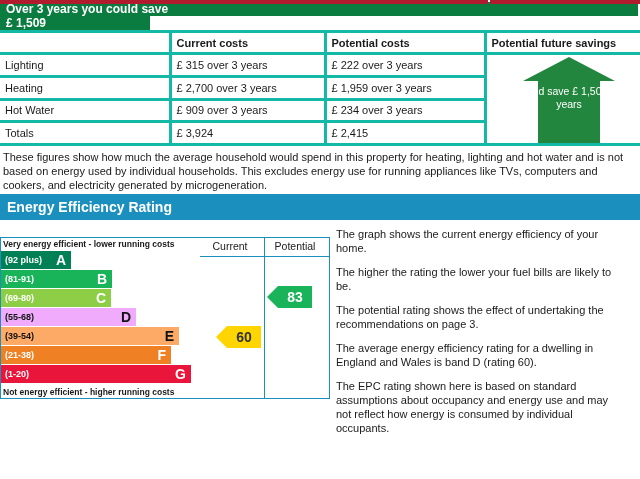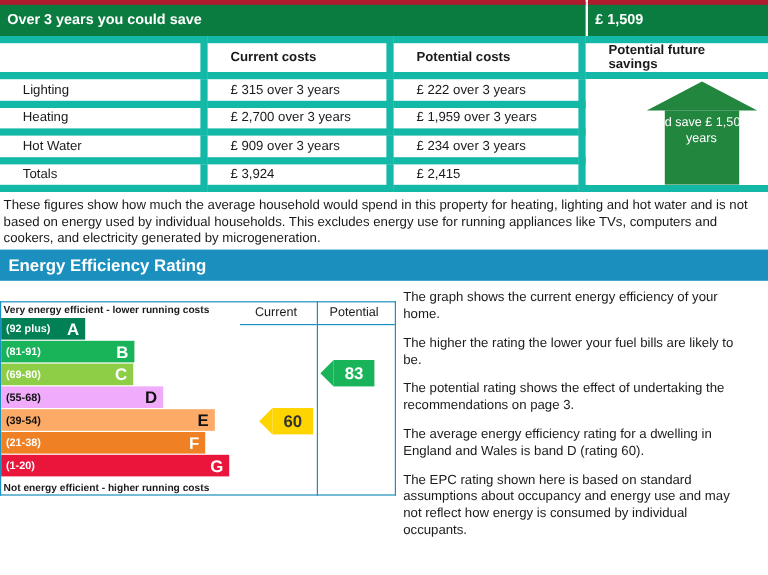--- a/index.html
+++ b/index.html
@@ -14,20 +14,21 @@
     overflow: hidden;
   }
   .page { position: relative; width: 640px; height: 479px; }
 
   
   .savings-strip {
     display: flex;
     width: 640px;
     height: 30px;
     border-top: 2px solid #ffffff;
+    flex-direction: column;
   }
   .savings-strip .label {
     flex: 1;
     background: #0a7c3f;
     color: #ffffff;
     font-weight: bold;
     font-size: 12px;
     display: flex;
     align-items: center;
     padding-left: 6px;
@@ -67,24 +68,24 @@
   }
   .section-bar.blue2 { background: #1b8fbd; }
 
   
   table.costs {
     border-collapse: collapse;
     width: 640px;
     table-layout: fixed;
   }
   table.costs td, table.costs th {
-    border: 6px solid #14b8a6;
+    border: 3px solid #14b8a6;
     height: 22px;
     font-size: 11px;
-    padding: 0 19px;
+    padding: 0 5px;
     text-align: left;
     vertical-align: middle;
     font-weight: normal;
   }
   table.costs .c0 { width: 170px; border-left: none; }
   table.costs .c1 { width: 155px; }
   table.costs .c2 { width: 160px; }
   table.costs .c3 { width: 155px; border-right: none; }
   table.costs tr.head td { font-weight: bold; }
   td.rowlabel { font-weight: bold; }

